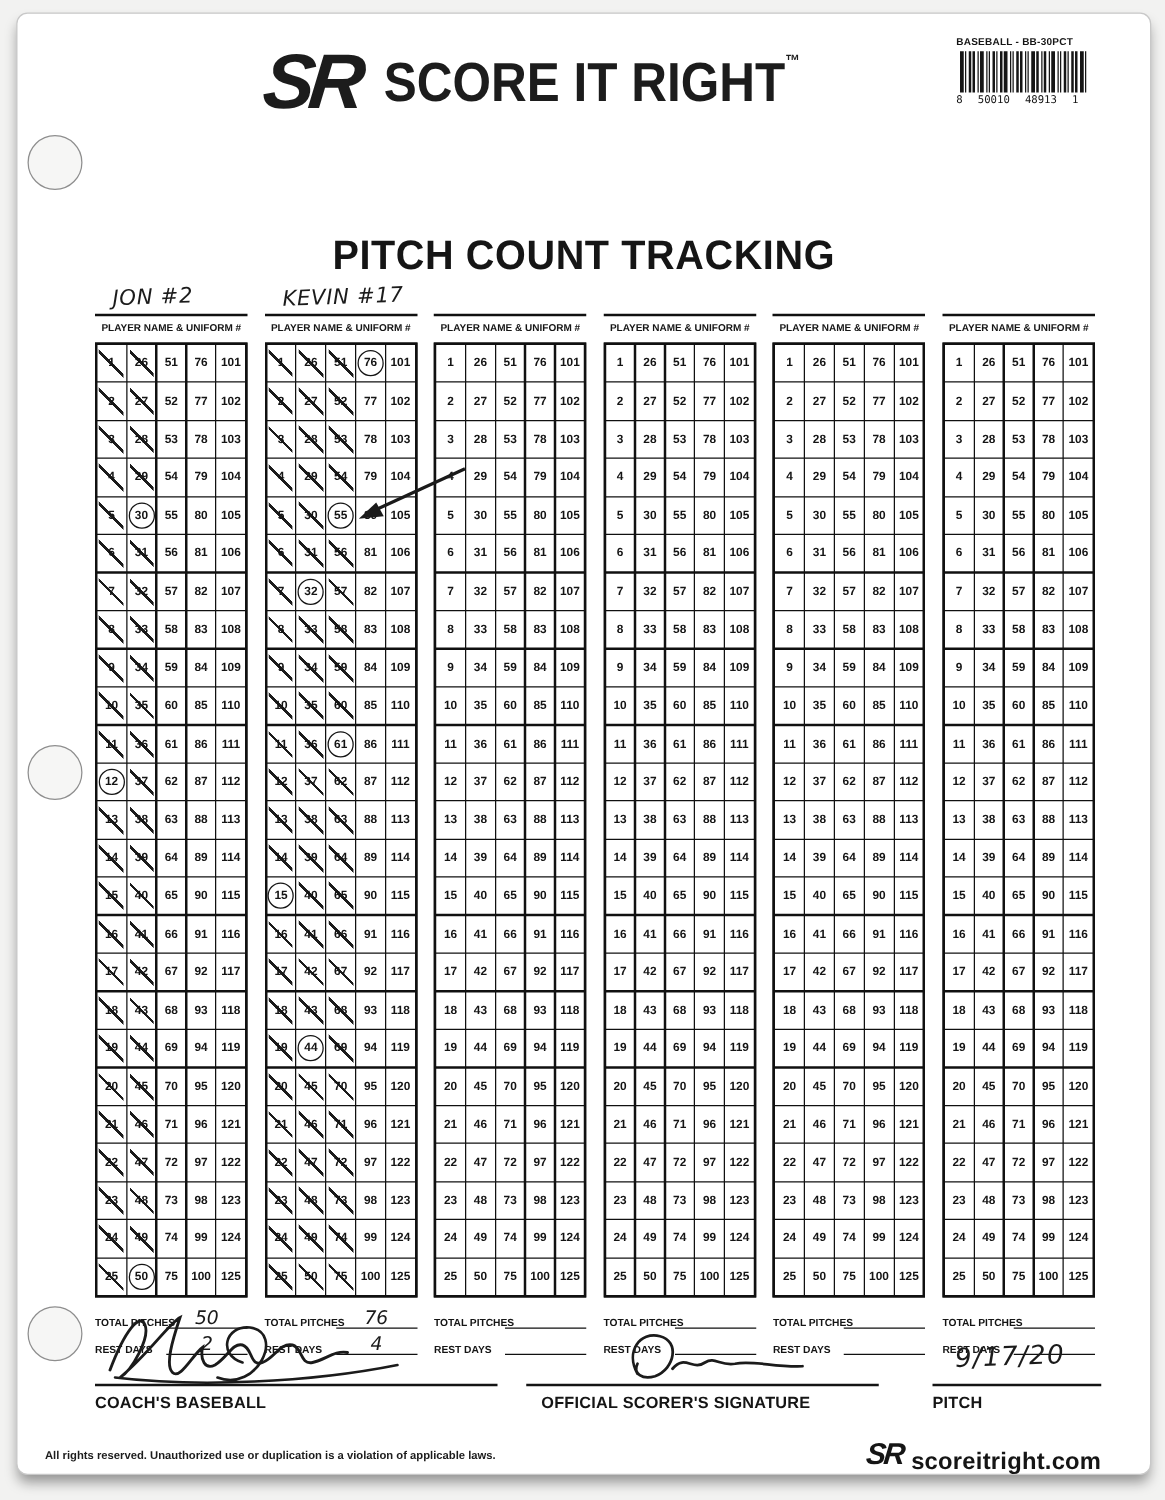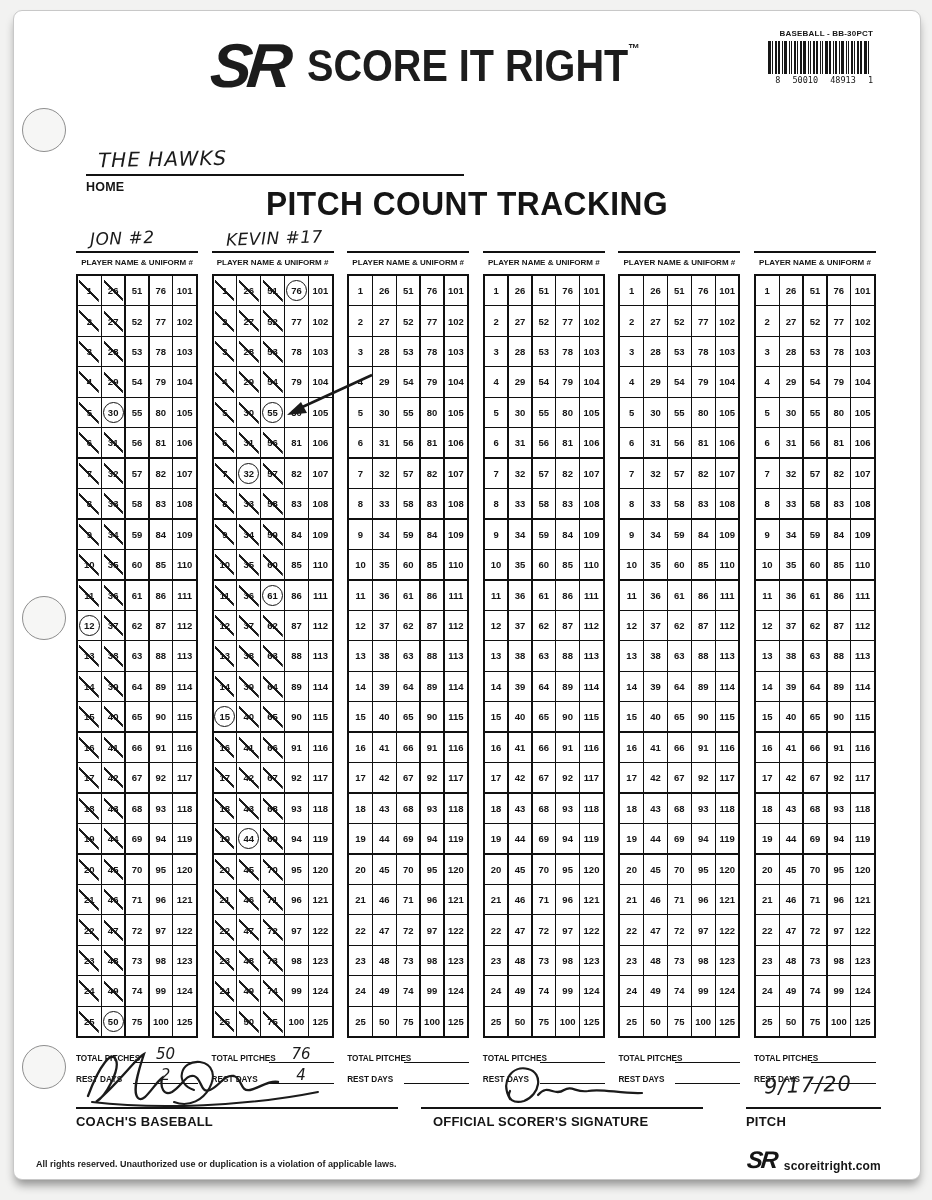--- a/index.html
+++ b/index.html
@@ -9,21 +9,21 @@
         border:1px solid #c8c8c8;border-radius:9px;box-shadow:0 7px 10px -2px rgba(0,0,0,0.40);}
   
   .hole{position:absolute;left:8px;width:42px;height:42px;border:1.5px solid #8e8e8e;border-radius:50%;background:#f6f6f5;}
   .hole.h1{top:97px}.hole.h2{top:585px}.hole.h3{top:1034px}
   
   .brand-row{position:absolute;left:150px;top:18px;width:560px;height:74px;display:flex;align-items:center;justify-content:center;gap:12px;}
   .sr-logo{font-weight:900;font-size:62px;font-style:italic;letter-spacing:-5px;transform:skewX(-6deg);color:#1c1c1c;line-height:1;padding-right:8px;}
   .brand-text{font-weight:900;font-size:44px;letter-spacing:0px;transform:scaleX(0.90);transform-origin:left center;color:#1c1c1c;white-space:nowrap;}
   .brand-text sup{font-size:13px;font-weight:700;vertical-align:28px;letter-spacing:0;}
   
-  .barcode-block{position:absolute;top:18px;right:47px;width:108px;text-align:right;}
+  .barcode-block{position:absolute;top:18px;right:47px;width:108px;text-align:left;}
   .barcode-label{font-size:8px;font-weight:700;letter-spacing:0.2px;}
   .bars{margin-top:3px;height:33px;display:flex;align-items:stretch;justify-content:center;}
   .bars span{background:#161616;margin-right:1.5px;}
   .barcode-digits{font-family:"DejaVu Sans Mono",monospace;font-size:8.5px;margin-top:1px;word-spacing:7px;}
   
   .team{position:absolute;top:118px;}
   .team.home{left:72px;width:378px;}
   .team.visitor{left:477px;width:386px;}
   .team-name{height:42px;display:flex;align-items:flex-end;padding-left:12px;padding-bottom:3px;}
   .team-line{border-bottom:2.2px solid #131313;}
@@ -66,21 +66,21 @@
   .scorer-label{left:419px;}
   .date-label{left:732px;}
   .sig-svg{position:absolute;}
   .coach-sig{left:64px;top:1033px;width:250px;height:66px;}
   .scorer-sig{left:482px;top:1048px;width:150px;height:52px;}
   .date-value{position:absolute;left:750px;top:1062px;font-size:21px;transform:rotate(-2deg);letter-spacing:1px;}
   
   .legal{position:absolute;left:22px;top:1148px;font-size:9px;font-weight:600;color:#1c1c1c;}
   .site{position:absolute;right:39px;top:1136px;display:flex;align-items:center;gap:7px;}
   .sr-small{font-weight:900;font-size:24px;font-style:italic;letter-spacing:-2px;transform:skewX(-6deg);line-height:1;}
-  .site-text{font-weight:800;font-size:12px;letter-spacing:0.2px;margin-top:12px;}
+  .site-text{font-weight:800;font-size:19px;letter-spacing:0.2px;margin-top:12px;}
 </style>
 </head>
 <body>
 
 <div class="stage">
   <div class="page">
 
     <div class="hole h1"></div>
     <div class="hole h2"></div>
     <div class="hole h3"></div>
@@ -122,27 +122,20 @@
           <span style="width: 2px;"></span>
           <span style="width: 1px;"></span>
           <span style="width: 2px;"></span>
           <span style="width: 2px;"></span>
           <span style="width: 3px;"></span>
           <span style="width: 1px;"></span>
         </div>
       <div class="barcode-digits">8 50010 48913 1</div>
     </div>
 
-    <div class="team home">
-      <div class="team-name">
-          <span class="hand">THE HAWKS</span>
-        </div>
-      <div class="team-line"></div>
-      <div class="team-label">HOME</div>
-    </div>
 
 
     <h1 class="title">PITCH COUNT TRACKING</h1>
 
     <div class="grids" id="grids">
         <div class="pblock">
           <div class="pname-line">
             <span class="pname hand">JON #2</span>
           </div>
           <div class="plabel">PLAYER NAME &amp; UNIFORM #</div>

